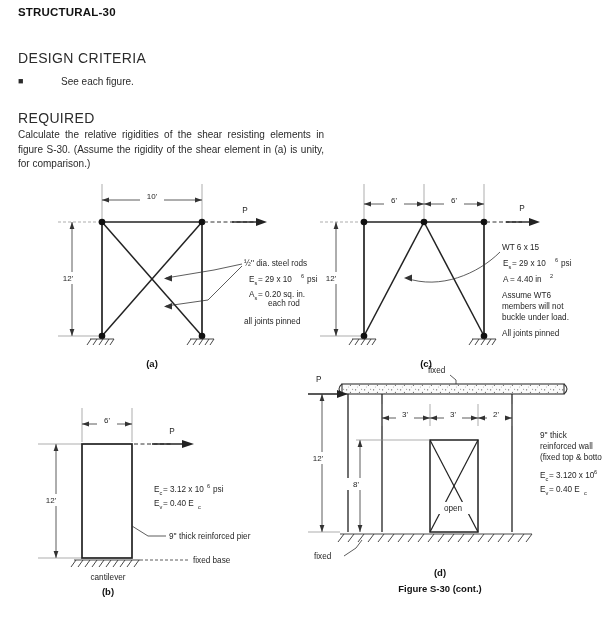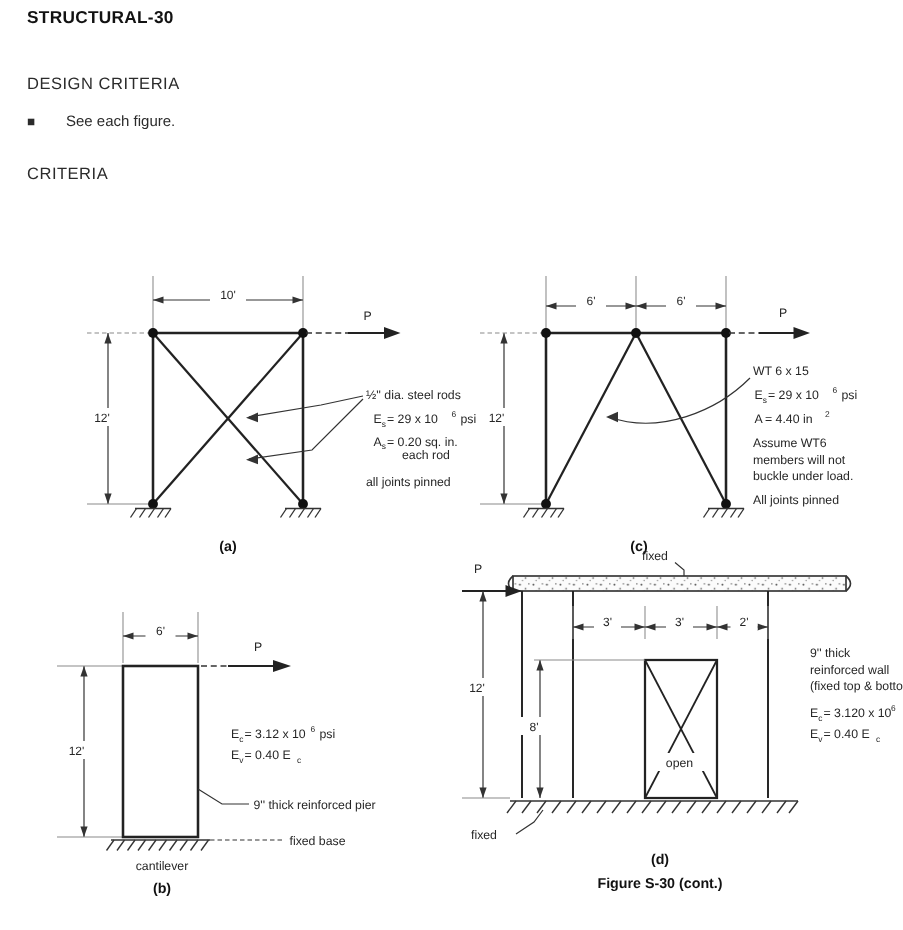--- a/index.html
+++ b/index.html
@@ -30,21 +30,21 @@
     left: 18px;
     top: 6px;
     font-size: 11.5px;
     font-weight: bold;
     letter-spacing: 0.2px;
     color: #121212;
   }
   .section-head {
     position: absolute;
     left: 18px;
-    font-size: 11px;
+    font-size: 14px;
     letter-spacing: 0.35px;
     color: #2b2b2b;
   }
   #design-criteria-head { top: 50px; }
   #required-head { top: 110px; }
 
   .bullet-row {
     position: absolute;
     left: 18px;
     top: 76px;
@@ -54,21 +54,21 @@
   }
   .bullet-row .dot {
     position: absolute;
     left: 0;
     top: 1px;
     font-size: 9px;
     line-height: 1;
   }
   .bullet-row .btxt {
     display: block;
-    margin-left: 26px;
+    margin-left: 43px;
   }
 
   .para {
     position: absolute;
     left: 18px;
     top: 128px;
     width: 306px;
     font-size: 10px;
     line-height: 14.5px;
     text-align: justify;
@@ -127,22 +127,23 @@
 
   <div class="page-title">STRUCTURAL-30</div>
 
   <div class="section-head" id="design-criteria-head">DESIGN CRITERIA</div>
 
   <div class="bullet-row">
     <span class="dot">■</span>
     <span class="btxt">See each figure.</span>
   </div>
 
-  <div class="section-head" id="required-head">CRITERIA</div>
-
+  <div class="section-head" id="required-head">REQUIRED</div>
+
+  <div class="para">Calculate the relative rigidities of the shear resisting elements in figure S-30. (Assume the rigidity of the shear element in (a) is unity, for comparison.)</div>
 
   <div class="fig" id="fig-a">
     <svg width="290" height="196" viewBox="0 0 290 196">
 
       <line x1="56" y1="6" x2="56" y2="44" stroke="#8a8a8a" stroke-width="0.7"></line>
       <line x1="156" y1="6" x2="156" y2="44" stroke="#8a8a8a" stroke-width="0.7"></line>
 
       <line x1="56" y1="22" x2="156" y2="22" stroke="#333" stroke-width="0.8"></line>
       <polygon points="56,22 63,19.6 63,24.4" fill="#333"></polygon>
       <polygon points="156,22 149,19.6 149,24.4" fill="#333"></polygon>

